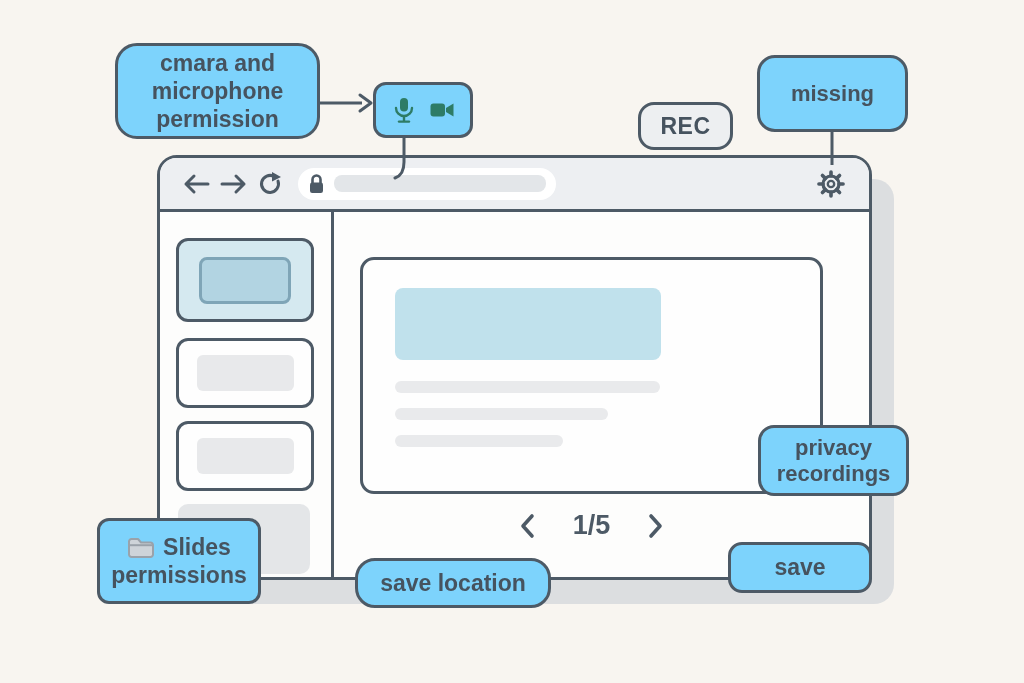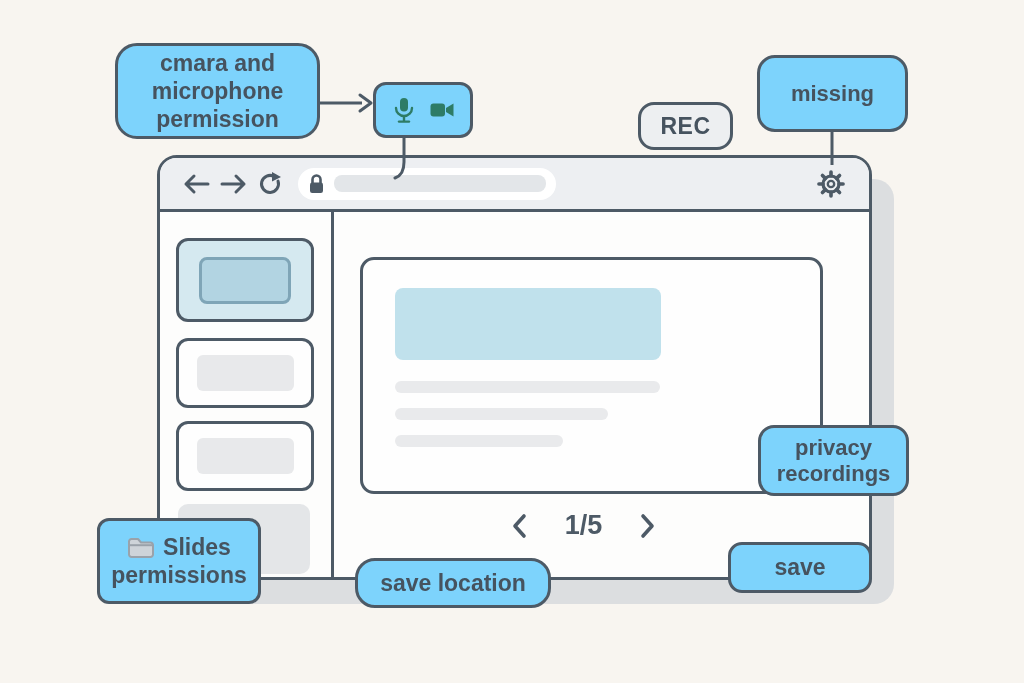--- a/index.html
+++ b/index.html
@@ -52,21 +52,21 @@
   .thumb-inner-gray{width:97px;height:36px;background:#e8e9eb;border-radius:6px;}
 
   .canvas{position:absolute;left:200px;top:99px;width:463px;height:237px;box-sizing:border-box;
           background:#fefefe;border:3px solid #4d5a66;border-radius:14px;}
   .block-blue{position:absolute;left:32px;top:28px;width:266px;height:72px;background:#c0e1ec;border-radius:8px;}
   .pl{position:absolute;left:32px;height:12px;background:#e9eaec;border-radius:6px;}
   .pl.l1{top:121px;width:265px;}
   .pl.l2{top:148px;width:213px;}
   .pl.l3{top:175px;width:168px;}
 
-  .pagination{position:absolute;left:192px;top:352px;width:463px;display:flex;align-items:center;
+  .pagination{position:absolute;left:200px;top:352px;width:463px;display:flex;align-items:center;
               justify-content:center;gap:38px;font-size:27px;font-weight:600;color:#4d5a66;}
 </style>
 </head>
 <body>
 
 <div class="stage">
 
   <div class="browser">
 
     <div class="toolbar">

